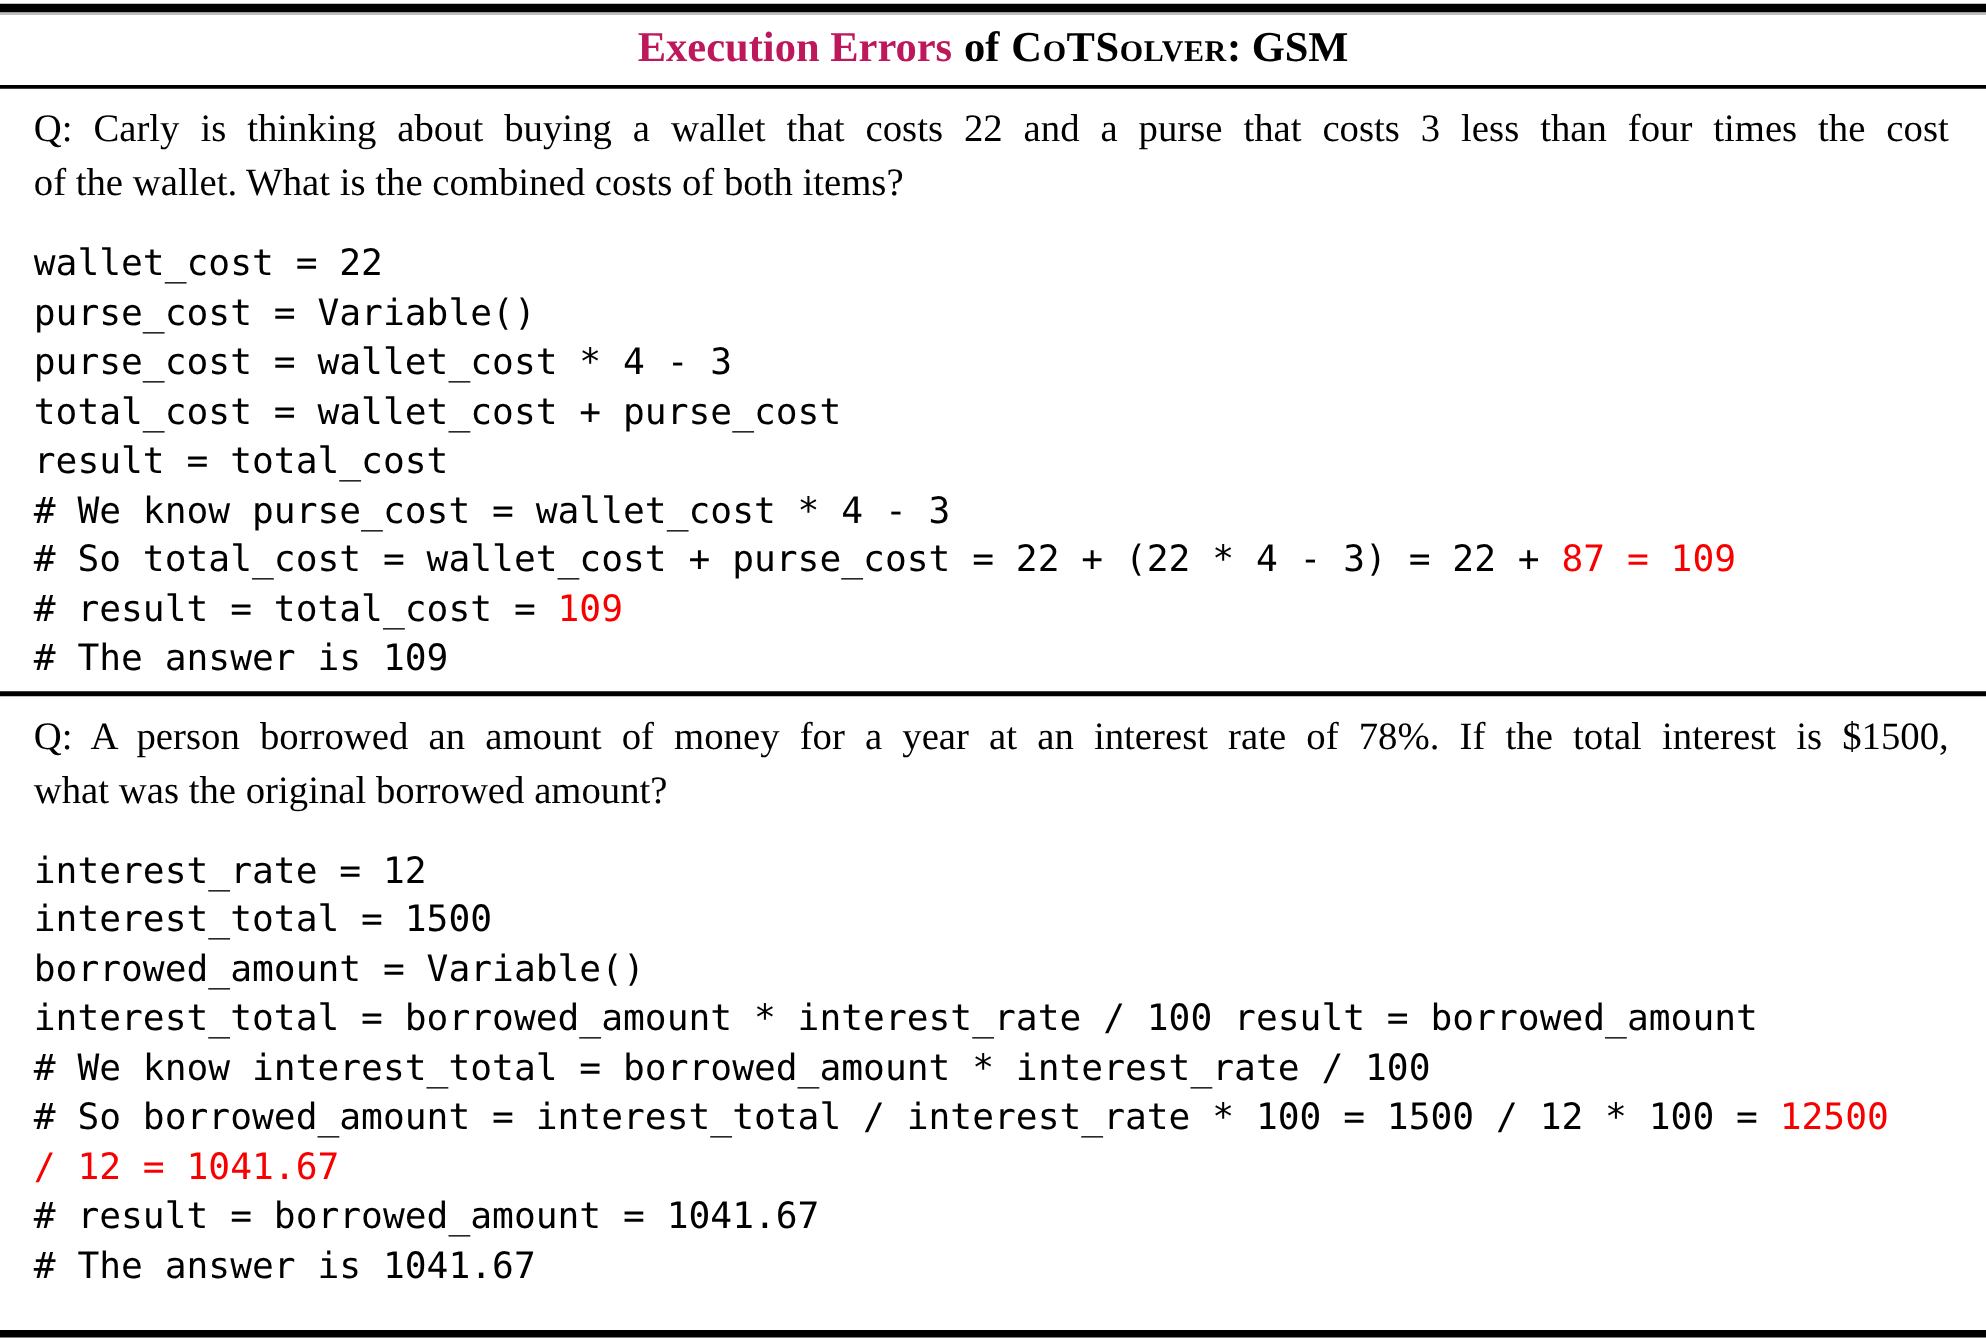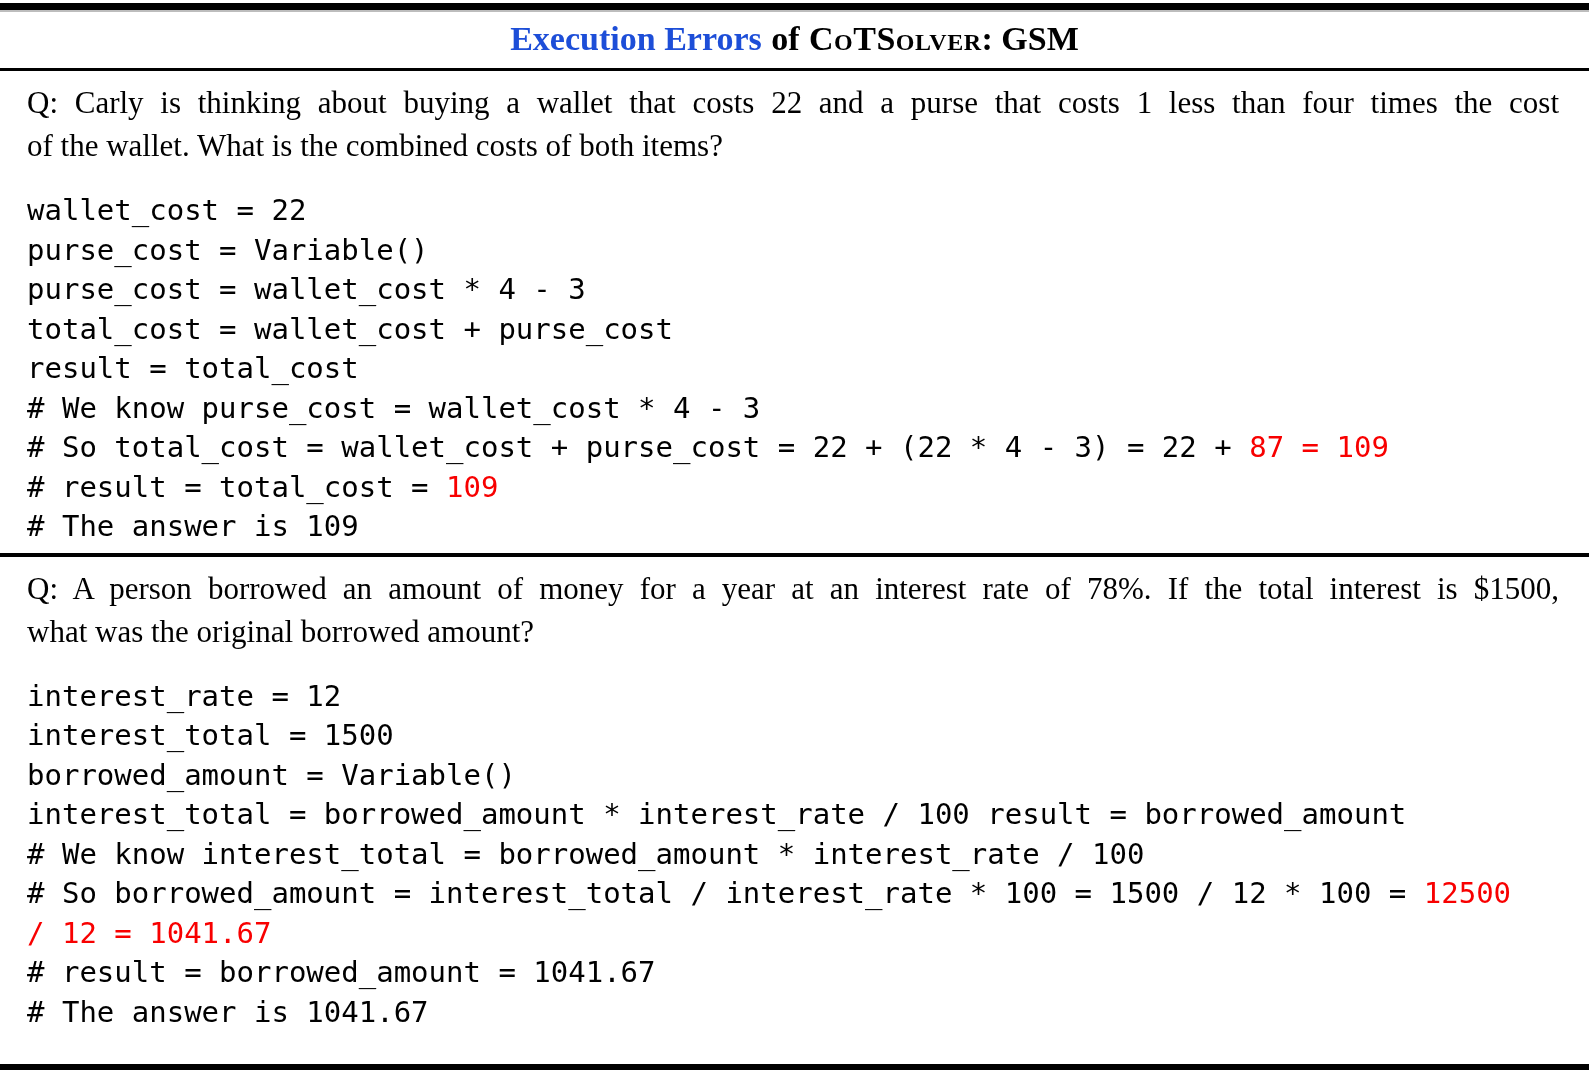--- a/index.html
+++ b/index.html
@@ -14,21 +14,21 @@
   }
   .toprule { height: 7px; background: #000000; margin-top: 3px; }
   .toprule-shadow { height: 2px; background: #bdbdbd; }
   .title-row {
     text-align: center;
     padding: 8px 0 10px 0;
     font-size: 34px;
     font-weight: bold;
     white-space: nowrap;
   }
-  .t-red { color: #1d4ed8; font-weight: bold; margin-top: 43px; }
+  .t-red { color: #be185d; font-weight: bold; margin-top: 43px; }
   .t-of { font-weight: bold; margin: 0 0.28em; }
   .t-sc { font-variant: small-caps; font-weight: bold; letter-spacing: 0.5px; }
   .t-suffix { font-weight: bold; }
   .headrule { height: 3px; background: #000000; }
   .sectionrule { height: 4px; background: #000000; }
   .bottomrule { position: absolute; left: 0; right: 0; bottom: 2px; height: 6px; background: #000000; }
   .qa { padding: 10px 30px 6px 27px; }
   .question { font-size: 31px; line-height: 43px; }
   .q-line-justify { text-align: justify; text-align-last: justify; }
   .code {
@@ -49,21 +49,21 @@
   <div class="toprule-shadow"></div>
 
   <div class="title-row">
     <span class="t-red">Execution Errors</span><span class="t-of">of</span><span class="t-sc">CoTSolver</span><span class="t-suffix">: GSM</span>
   </div>
 
   <div class="headrule"></div>
 
   <div class="qa">
     <div class="question">
-      <div class="q-line-justify">Q: Carly is thinking about buying a wallet that costs 22 and a purse that costs 1 less than four times the cost</div>
+      <div class="q-line-justify">Q: Carly is thinking about buying a wallet that costs 22 and a purse that costs 3 less than four times the cost</div>
       <div>of the wallet. What is the combined costs of both items?</div>
     </div>
     <div class="code"><div class="code-line"><span>wallet_cost = 22</span></div><div class="code-line"><span>purse_cost = Variable()</span></div><div class="code-line"><span>purse_cost = wallet_cost * 4 - 3</span></div><div class="code-line"><span>total_cost = wallet_cost + purse_cost</span></div><div class="code-line"><span>result = total_cost</span></div><div class="code-line"><span># We know purse_cost = wallet_cost * 4 - 3</span></div><div class="code-line"><span># So total_cost = wallet_cost + purse_cost = 22 + (22 * 4 - 3) = 22 + </span><span class="red" style="color: rgb(248, 0, 0);">87 = 109</span></div><div class="code-line"><span># result = total_cost = </span><span class="red" style="color: rgb(248, 0, 0);">109</span></div><div class="code-line"><span># The answer is 109</span></div></div>
   </div>
 
   <div class="sectionrule"></div>
 
   <div class="qa">
     <div class="question">
       <div class="q-line-justify">Q: A person borrowed an amount of money for a year at an interest rate of 78%. If the total interest is $1500,</div>

